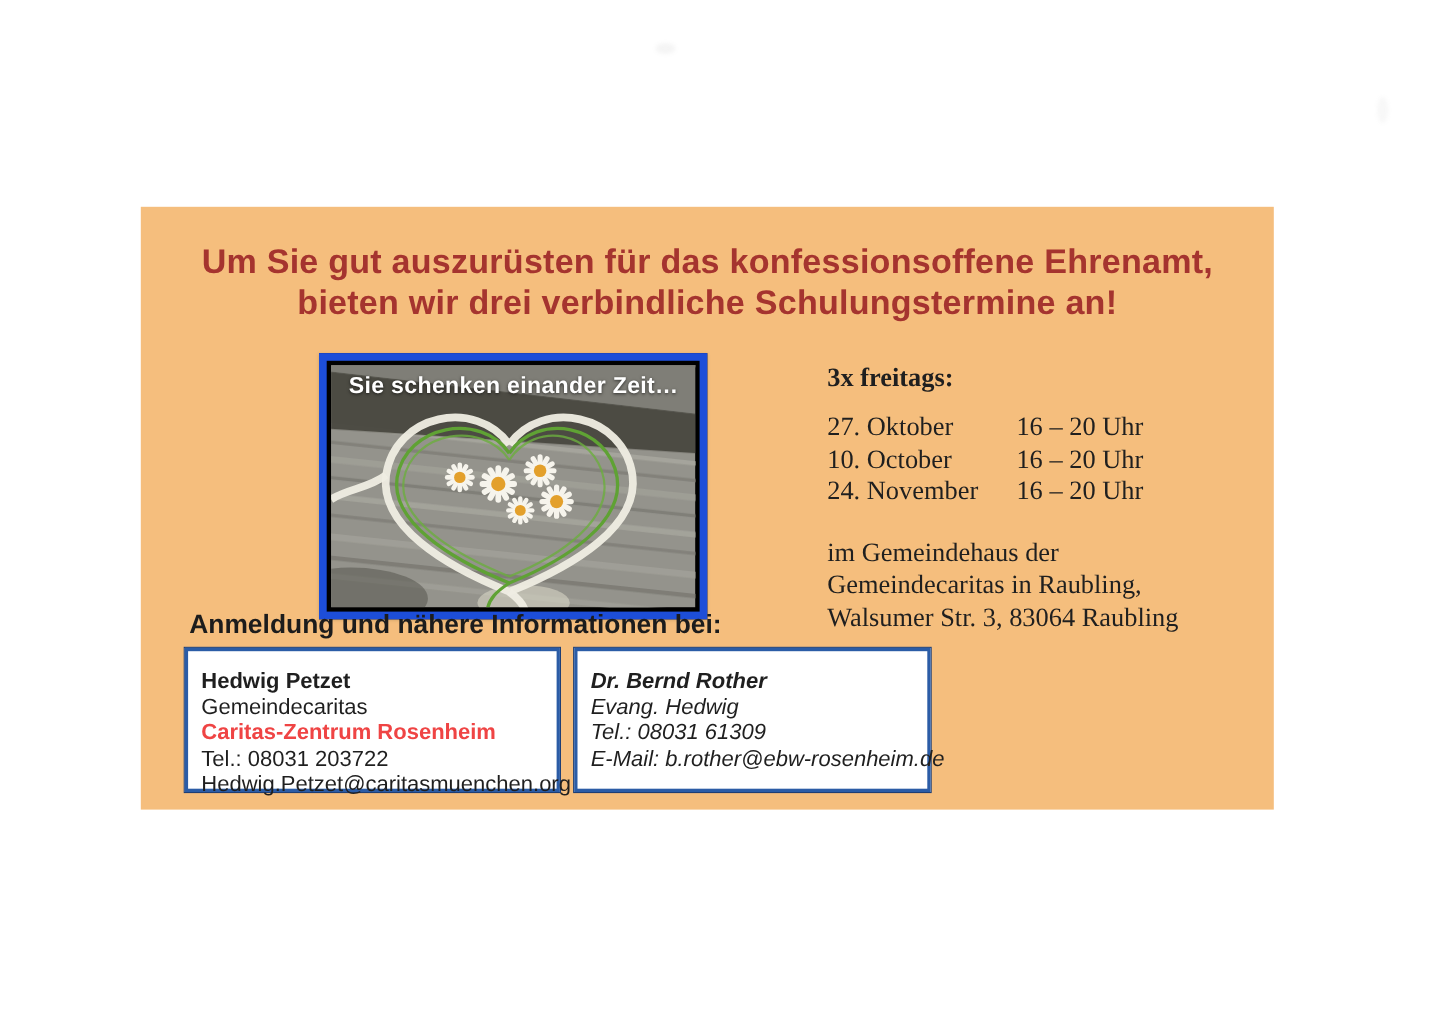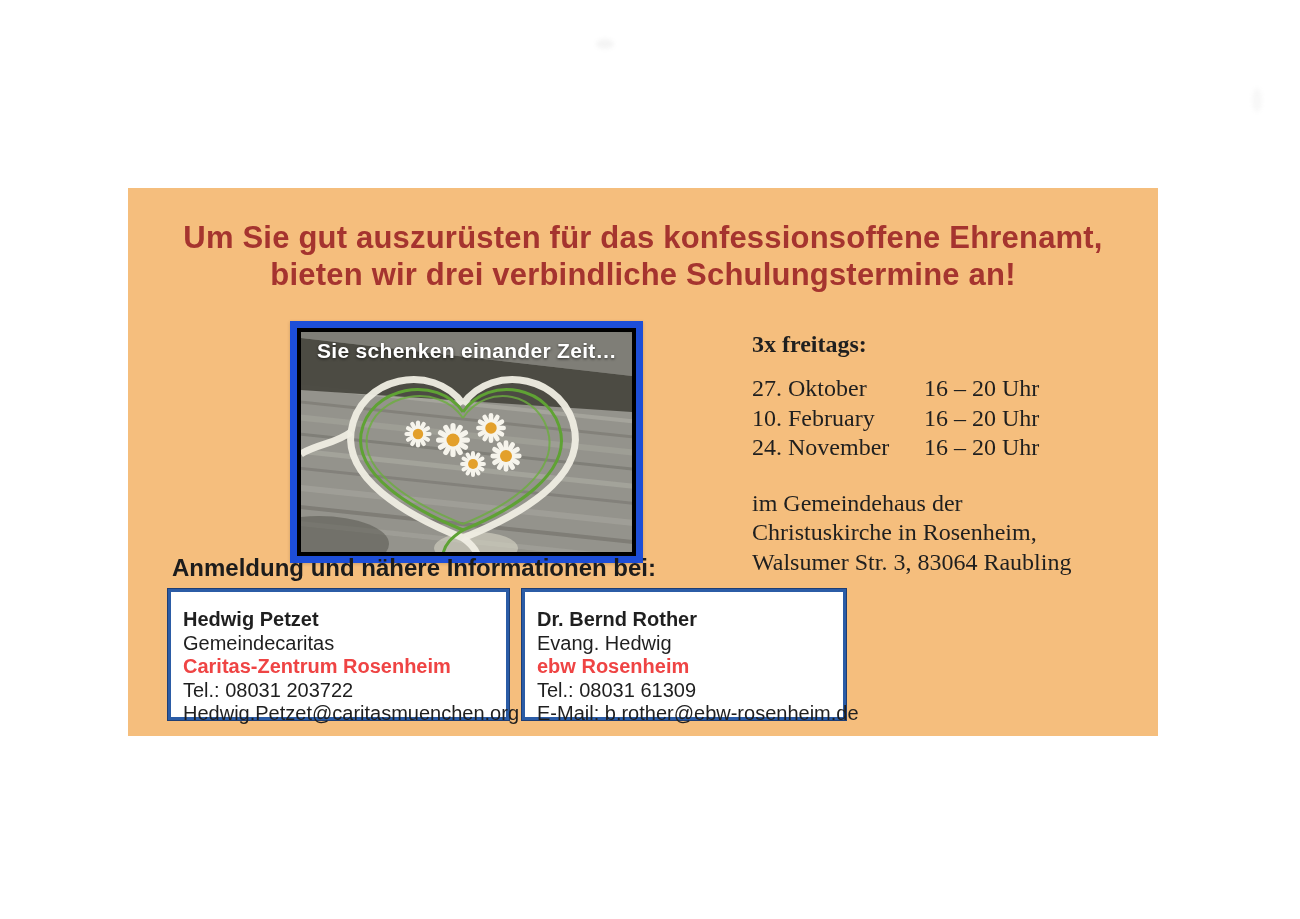--- a/index.html
+++ b/index.html
@@ -132,21 +132,21 @@
     background: #ffffff;
     border: 3px solid #2b5ca6;
     box-shadow: 0 0 0 1px #1e3e74;
     padding: 16px 12px 0 12px;
     font-size: 20px;
     line-height: 23.6px;
     color: #1f1f1f;
     white-space: nowrap;
   }
   .contact-card.left { width: 341px; }
-  .contact-card.right { width: 324px; }
+  .contact-card.right { width: 324px; font-style: italic; }
   .contact-name { font-weight: bold; }
   .contact-org { font-weight: bold; color: #ef4444; }
 </style>
 </head>
 <body>
 
 <div class="page">
 
   <div class="smudge smudge-top"></div>
   <div class="smudge smudge-right"></div>
@@ -218,47 +218,46 @@
       </div>
     </div>
 
     <div class="schedule">
       <div class="schedule-heading">3x freitags:</div>
       <div class="date-row">
         <span class="date-label">27. Oktober</span>
         <span class="time-label">16 – 20 Uhr</span>
       </div>
       <div class="date-row">
-        <span class="date-label">10. February</span>
+        <span class="date-label">10. October</span>
         <span class="time-label">16 – 20 Uhr</span>
       </div>
       <div class="date-row">
         <span class="date-label">24. November</span>
         <span class="time-label">16 – 20 Uhr</span>
       </div>
       <div class="location">
         <div>im Gemeindehaus der</div>
-        <div>Christuskirche in Rosenheim,</div>
+        <div>Gemeindecaritas in Raubling,</div>
         <div>Walsumer Str. 3, 83064 Raubling</div>
       </div>
     </div>
 
     <div class="reg-heading">Anmeldung und nähere Informationen bei:</div>
 
     <div class="contacts">
       <div class="contact-card left">
         <div class="contact-name">Hedwig Petzet</div>
         <div class="contact-role">Gemeindecaritas</div>
         <div class="contact-org">Caritas-Zentrum Rosenheim</div>
         <div class="contact-phone">Tel.: 08031 203722</div>
         <div class="contact-email">Hedwig.Petzet@caritasmuenchen.org</div>
       </div>
       <div class="contact-card right">
         <div class="contact-name">Dr. Bernd Rother</div>
         <div class="contact-role">Evang. Hedwig</div>
-        <div class="contact-org">ebw Rosenheim</div>
         <div class="contact-phone">Tel.: 08031 61309</div>
         <div class="contact-email">E-Mail: b.rother@ebw-rosenheim.de</div>
       </div>
     </div>
 
   </div>
 </div>
 
 </body></html>

